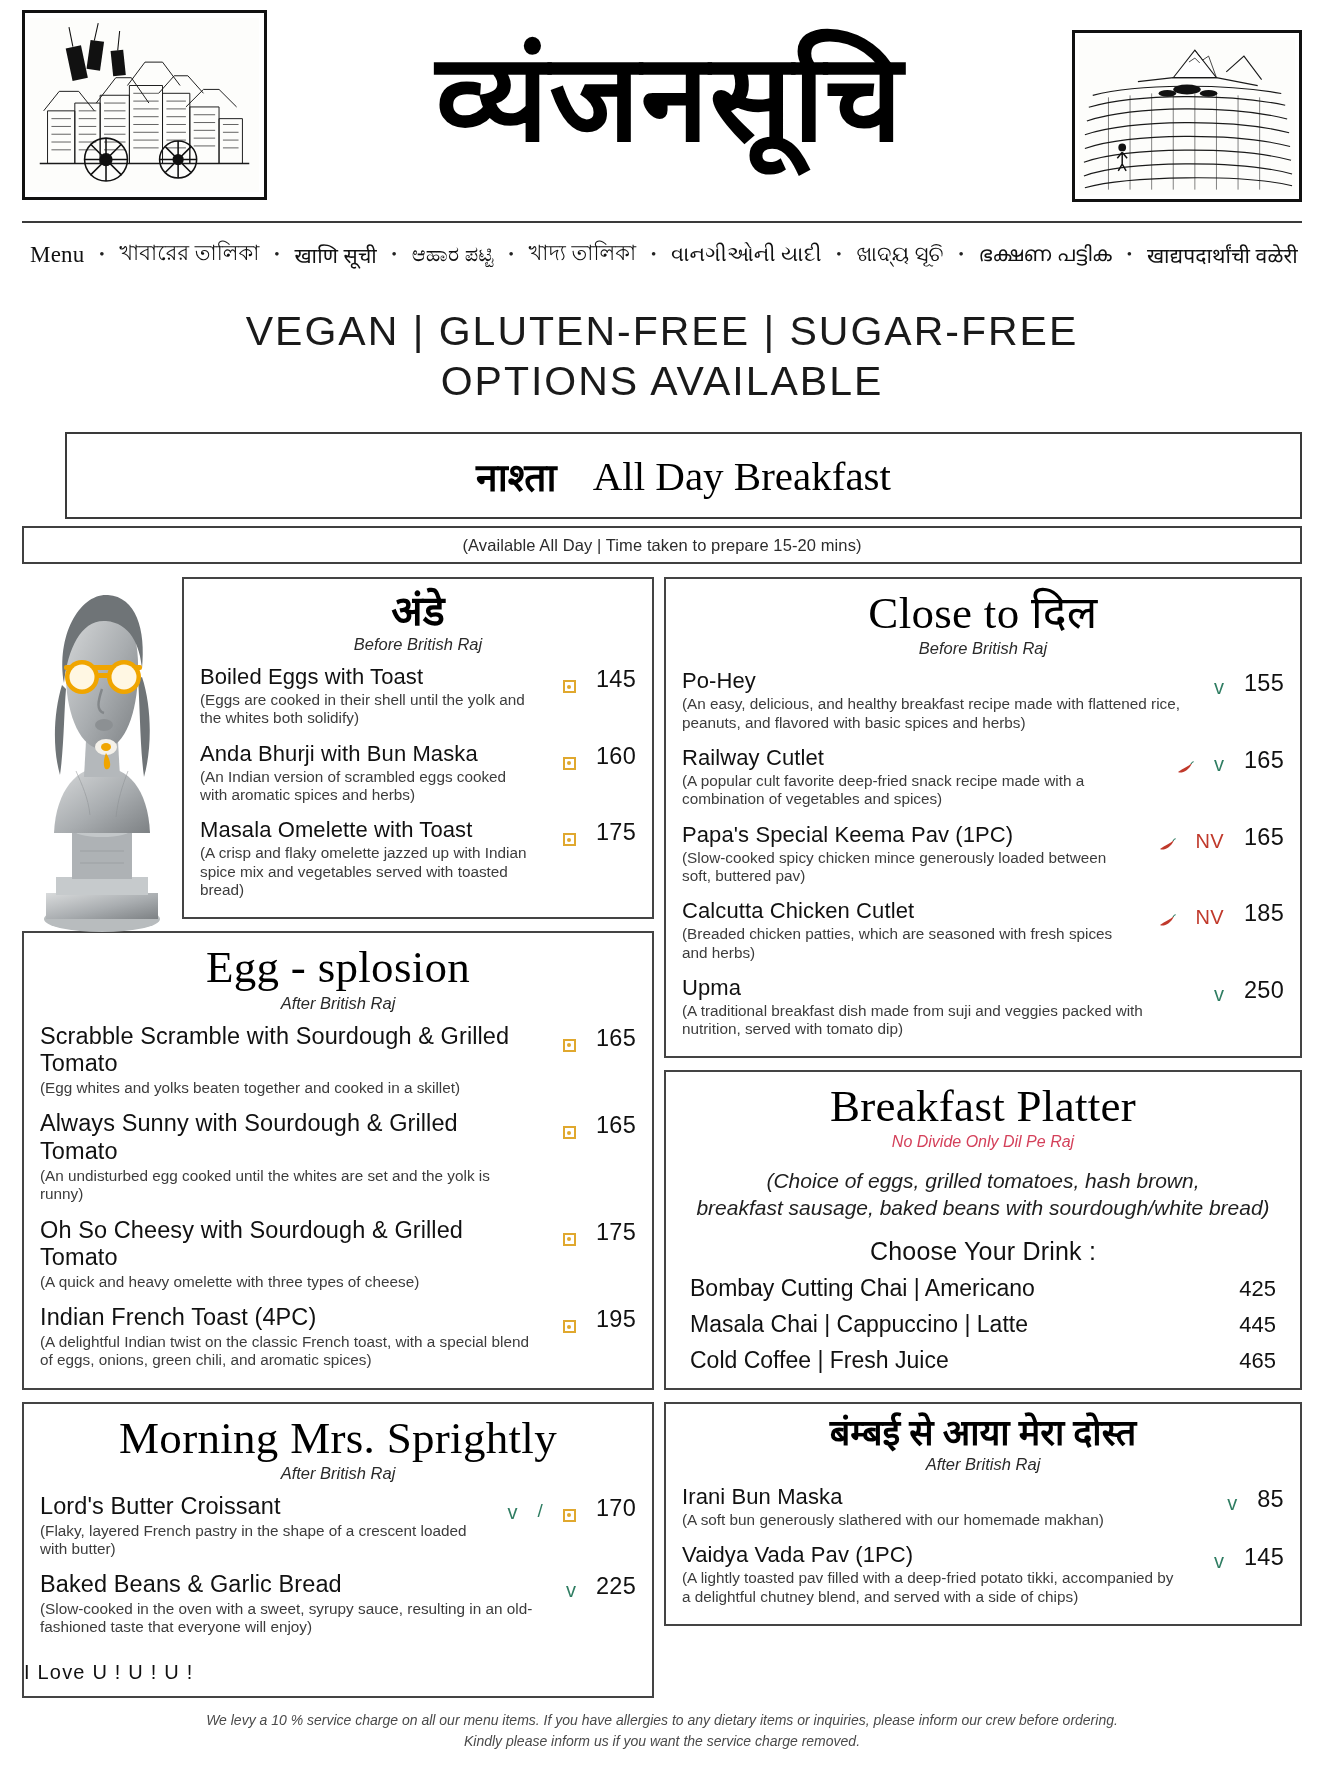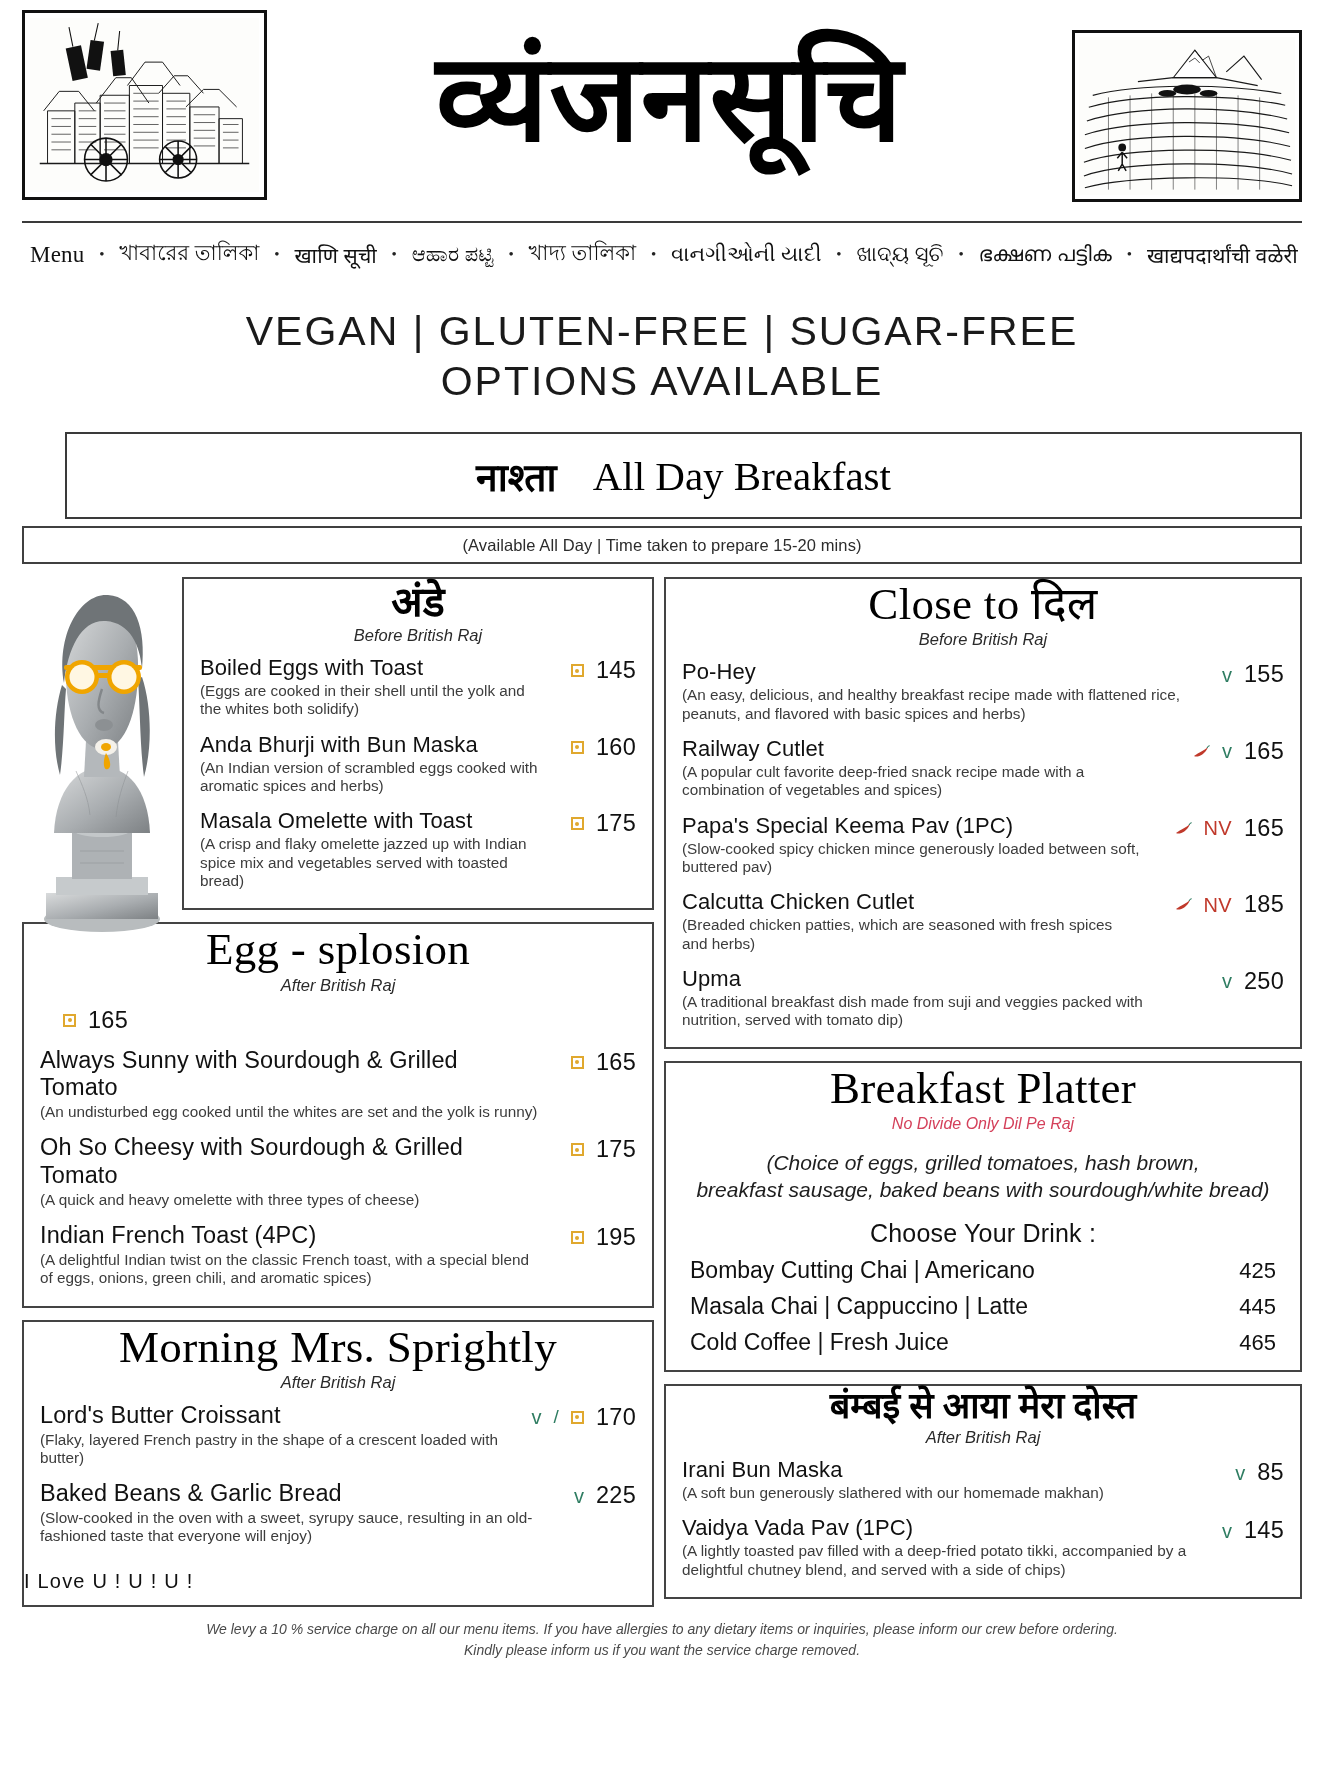--- a/index.html
+++ b/index.html
@@ -57,37 +57,37 @@
   }
 
   
   .columns{display:flex;gap:10px;margin-top:13px;align-items:flex-start;}
   .col-left{width:632px;position:relative;}
   .col-right{width:638px;}
 
   .card{border:2px solid #444;background:#fff;box-sizing:border-box;}
   .card + .card{margin-top:12px;}
 
-  .card-head{text-align:center;padding-top:2px;}
+  .card-head{text-align:center;padding-top:11px;}
   .card-head .h-dev{font-family:"Liberation Serif", serif;font-size:41px;font-weight:700;color:#000;line-height:1.05;}
   .card-head .h-ser{font-family:"Liberation Serif", serif;font-size:41px;color:#000;line-height:1.05;letter-spacing:.3px;}
   .card-head .h-ser.big{font-size:45px;}
   .card-head .sub{font-size:16.5px;font-style:italic;color:#2a2a2a;margin-top:2px;}
   .card-head .sub.red{color:#d4405a;font-size:16px;}
 
   
   .items{padding:10px 16px 14px 16px;}
   .item{display:flex;align-items:flex-start;justify-content:space-between;gap:10px;margin-bottom:13px;}
   .item:last-child{margin-bottom:4px;}
   .item-main{flex:1;min-width:0;}
   .item-name{font-size:23.5px;line-height:1.18;color:#111;font-weight:400;letter-spacing:.1px;}
   .item-name.sm{font-size:22px;}
   .item-desc{font-size:15.3px;color:#3c3c3c;line-height:1.2;margin-top:1px;}
   .item-price{
-    display:flex;align-items:center;gap:12px;white-space:nowrap;
+    display:flex;align-items:flex-end;gap:20px;white-space:nowrap;
     font-size:23px;color:#111;padding-top:2px;padding-left:23px;
   }
   .item-price .amt{font-size:23.5px;letter-spacing:.3px;}
 
   
   .mk{display:inline-flex;align-items:center;}
   .mk-egg{
     width:13px;height:13px;border:2px solid #e0a82e;box-sizing:border-box;
     display:inline-block;position:relative;background:#fff;
   }
@@ -348,20 +348,24 @@
       </div>
 
       <div class="card">
         <div class="card-head">
           <div class="h-ser big">Egg - splosion</div>
           <div class="sub">After British Raj</div>
         </div>
         <div class="items">
 
           <div class="item">
+            <div class="item-main">
+              <div class="item-name">Scrabble Scramble with Sourdough &amp; Grilled Tomato</div>
+              <div class="item-desc">(Egg whites and yolks beaten together and cooked in a skillet)</div>
+            </div>
             <div class="item-price">
               <span class="mk">
                   <i class="mk-egg"></i>
                 </span>
               <span class="amt">165</span>
             </div>
           </div>
 
           <div class="item">
             <div class="item-main">

